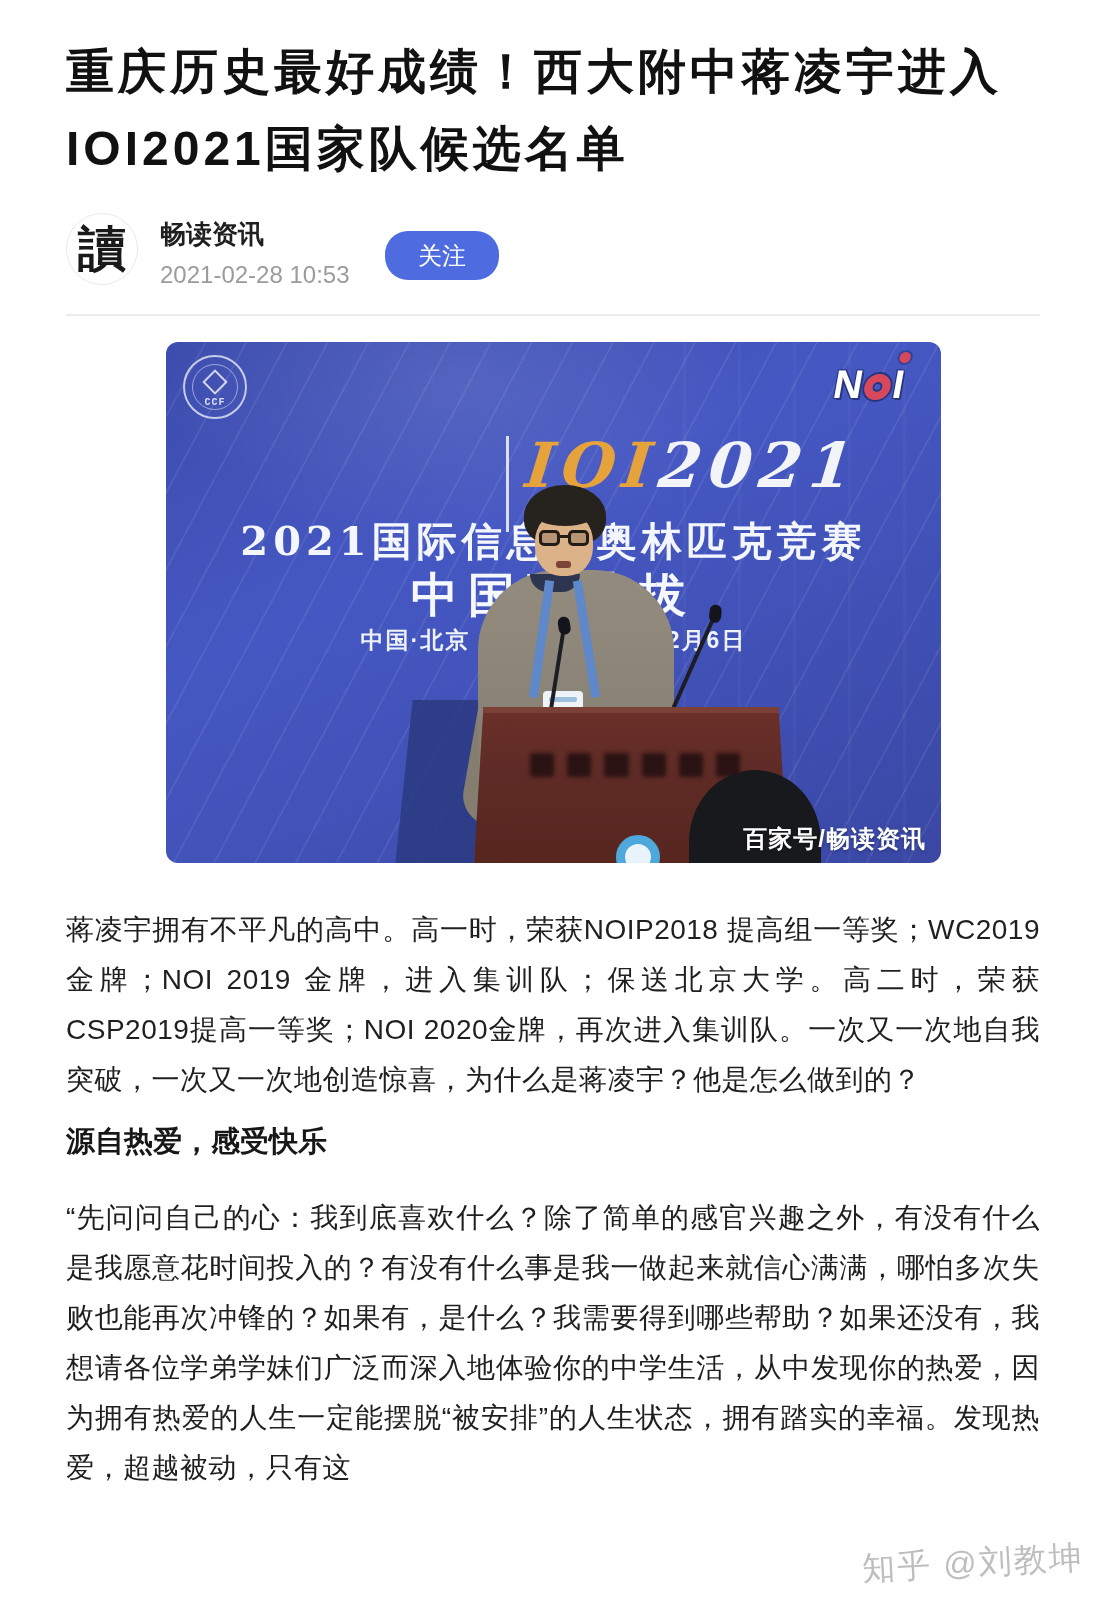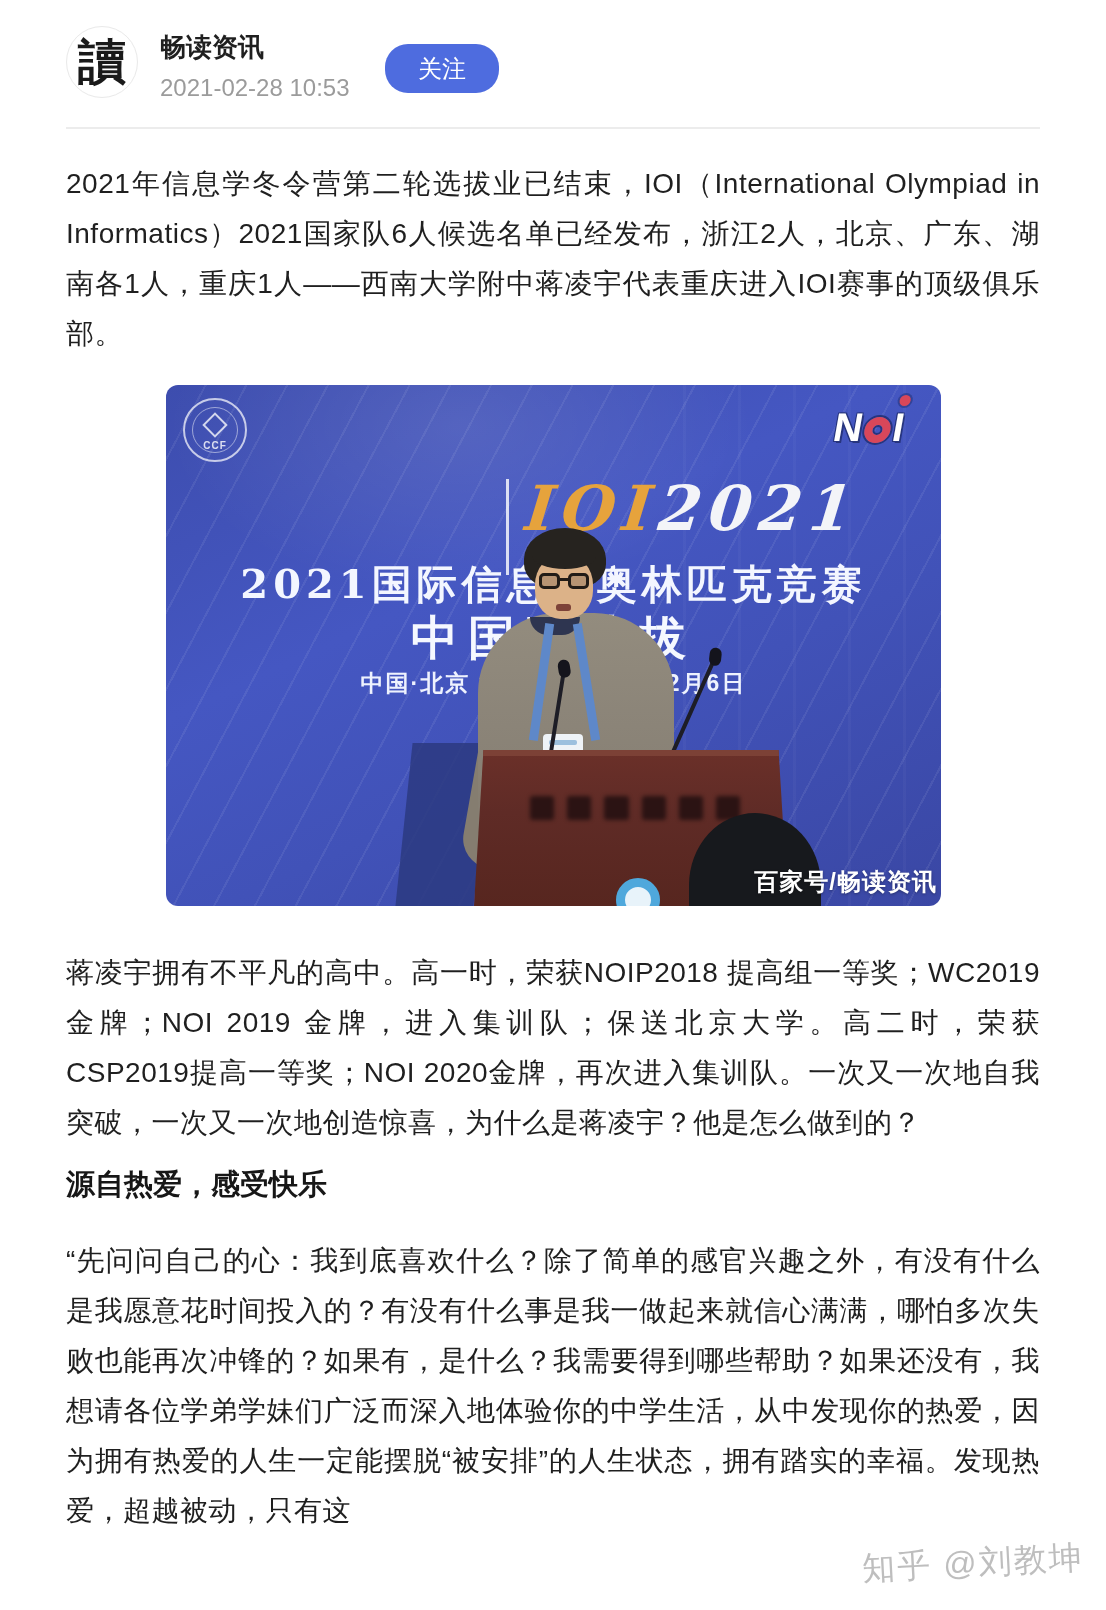--- a/index.html
+++ b/index.html
@@ -54,21 +54,21 @@
   .streaks { position:absolute; inset:0; z-index:2;
     background:
       repeating-linear-gradient(118deg, rgba(255,255,255,0) 0 34px, rgba(255,255,255,.07) 34px 36px),
       radial-gradient(ellipse 420px 240px at 38% 8%, rgba(255,255,255,.10), rgba(255,255,255,0) 70%);
   }
   .folds { position:absolute; right:0; top:0; width:40%; height:100%; z-index:2; opacity:.5;
     background:repeating-linear-gradient(90deg, transparent 0 52px, rgba(255,255,255,.06) 52px 55px); }
 
   
   .ccf { position:absolute; left:17px; top:13px; width:64px; height:64px; z-index:3;
-    border:2px solid rgba(255,255,255,.78); border-radius:50%; opacity:.9; }
+    border:2px solid rgba(255,255,255,.78); border-radius:50%; opacity:.9;font-family:Liberation Mono, monospace; }
   .ccf-inner { position:absolute; left:7px; top:7px; width:46px; height:46px;
     border:1px solid rgba(255,255,255,.55); border-radius:50%; }
   .ccf-diamond { position:absolute; left:21px; top:16px; width:18px; height:18px;
     border:2px solid rgba(255,255,255,.85); transform:rotate(45deg); }
   .ccf-label { position:absolute; left:0; right:0; bottom:9px; text-align:center;
     font-size:10px; letter-spacing:1px; color:rgba(255,255,255,.9); font-weight:700; }
 
   
   .noi { position:absolute; left:668px; top:22px; z-index:3; transform:skewX(-10deg);
     font-weight:900; font-size:40px; color:#fff; line-height:40px;
@@ -160,49 +160,49 @@
   .podium-band { position:absolute; left:56px; top:38px; width:210px; height:40px;
     display:flex; gap:13px; align-items:center; filter:blur(2px); opacity:.85; }
   .podium-band span { width:26px; height:24px; background:#220f10; border-radius:3px; }
   .podium-logo { position:absolute; left:142px; top:128px; width:44px; height:44px;
     border:9px solid #4fa8dc; border-radius:50%; background:#e8f3fa; }
 
   
   .audience-head { position:absolute; left:523px; top:428px; width:132px; height:110px; z-index:10;
     background:#17191d; border-radius:52% 52% 18% 18% / 68% 68% 16% 16%; }
 
-  .photo-watermark { position:absolute; right:4px; bottom:8px; z-index:11;
+  .photo-watermark { position:absolute; right:15px; bottom:8px; z-index:11;
     color:#fff; font-size:24px; font-weight:700; letter-spacing:1px;
     text-shadow:0 1px 3px rgba(0,0,0,.35); }
 
   
   .zhihu-watermark { position:absolute; left:862px; top:1541px; z-index:20;
     font-size:33px; color:rgba(150,150,150,.62); letter-spacing:2px;
     transform:rotate(-3deg); pointer-events:none; white-space:nowrap; }
 </style>
 </head>
 <body>
 
 <div class="container">
 
+  <h1 class="page-title">重庆历史最好成绩！西大附中蒋凌宇进入IOI2021国家队候选名单</h1>
 
   <div class="author-row">
     <div class="avatar">
       <span>讀</span>
     </div>
     <div class="author-meta">
       <div class="author-name">畅读资讯</div>
       <div class="author-date">2021-02-28 10:53</div>
     </div>
     <button class="follow-btn">关注</button>
   </div>
 
   <div class="divider"></div>
 
-  <p class="para p1">2021年信息学冬令营第二轮选拔业已结束，IOI（International Olympiad in Informatics）2021国家队6人候选名单已经发布，浙江2人，北京、广东、湖南各1人，重庆1人——西南大学附中蒋凌宇代表重庆进入IOI赛事的顶级俱乐部。</p>
 
   <figure class="photo">
     <div class="streaks"></div>
     <div class="folds"></div>
 
     <div class="ccf">
       <div class="ccf-inner"></div>
       <div class="ccf-diamond"></div>
       <div class="ccf-label">CCF</div>
     </div>

